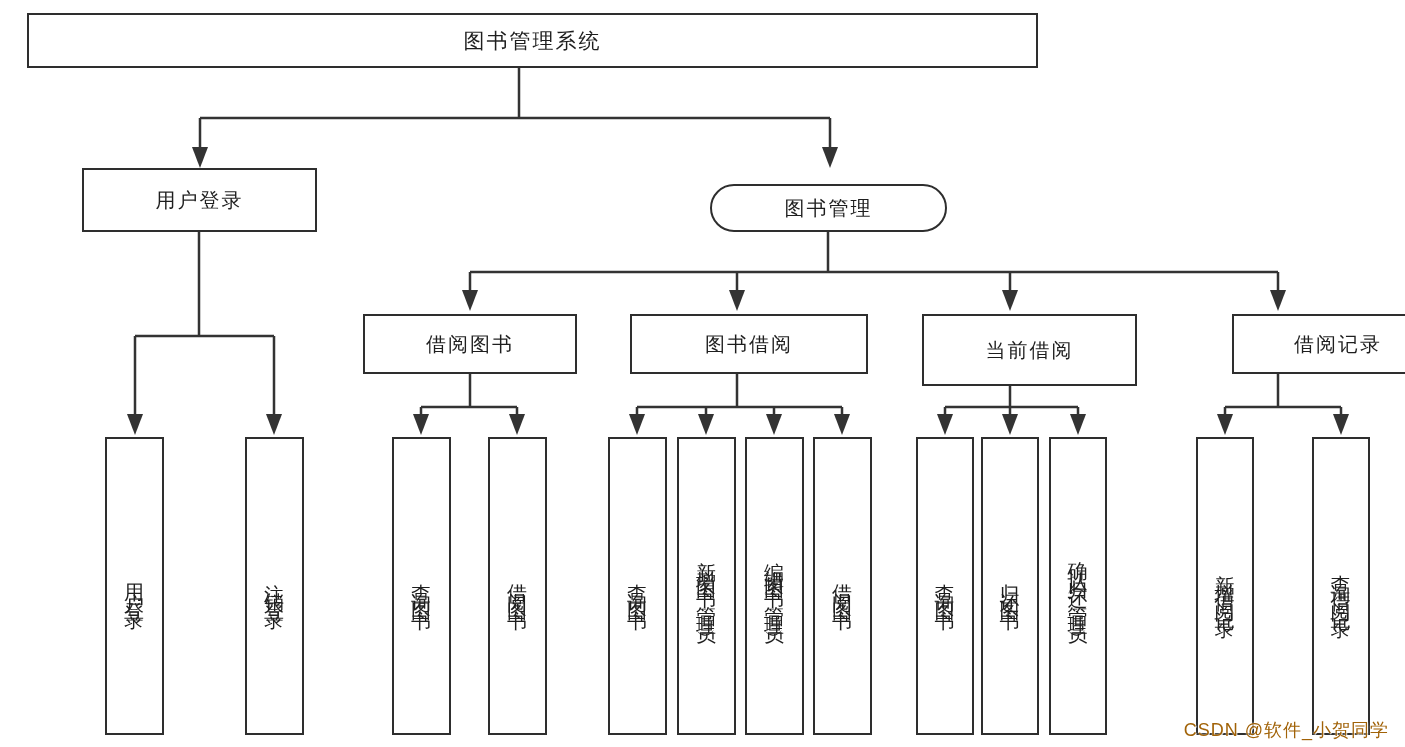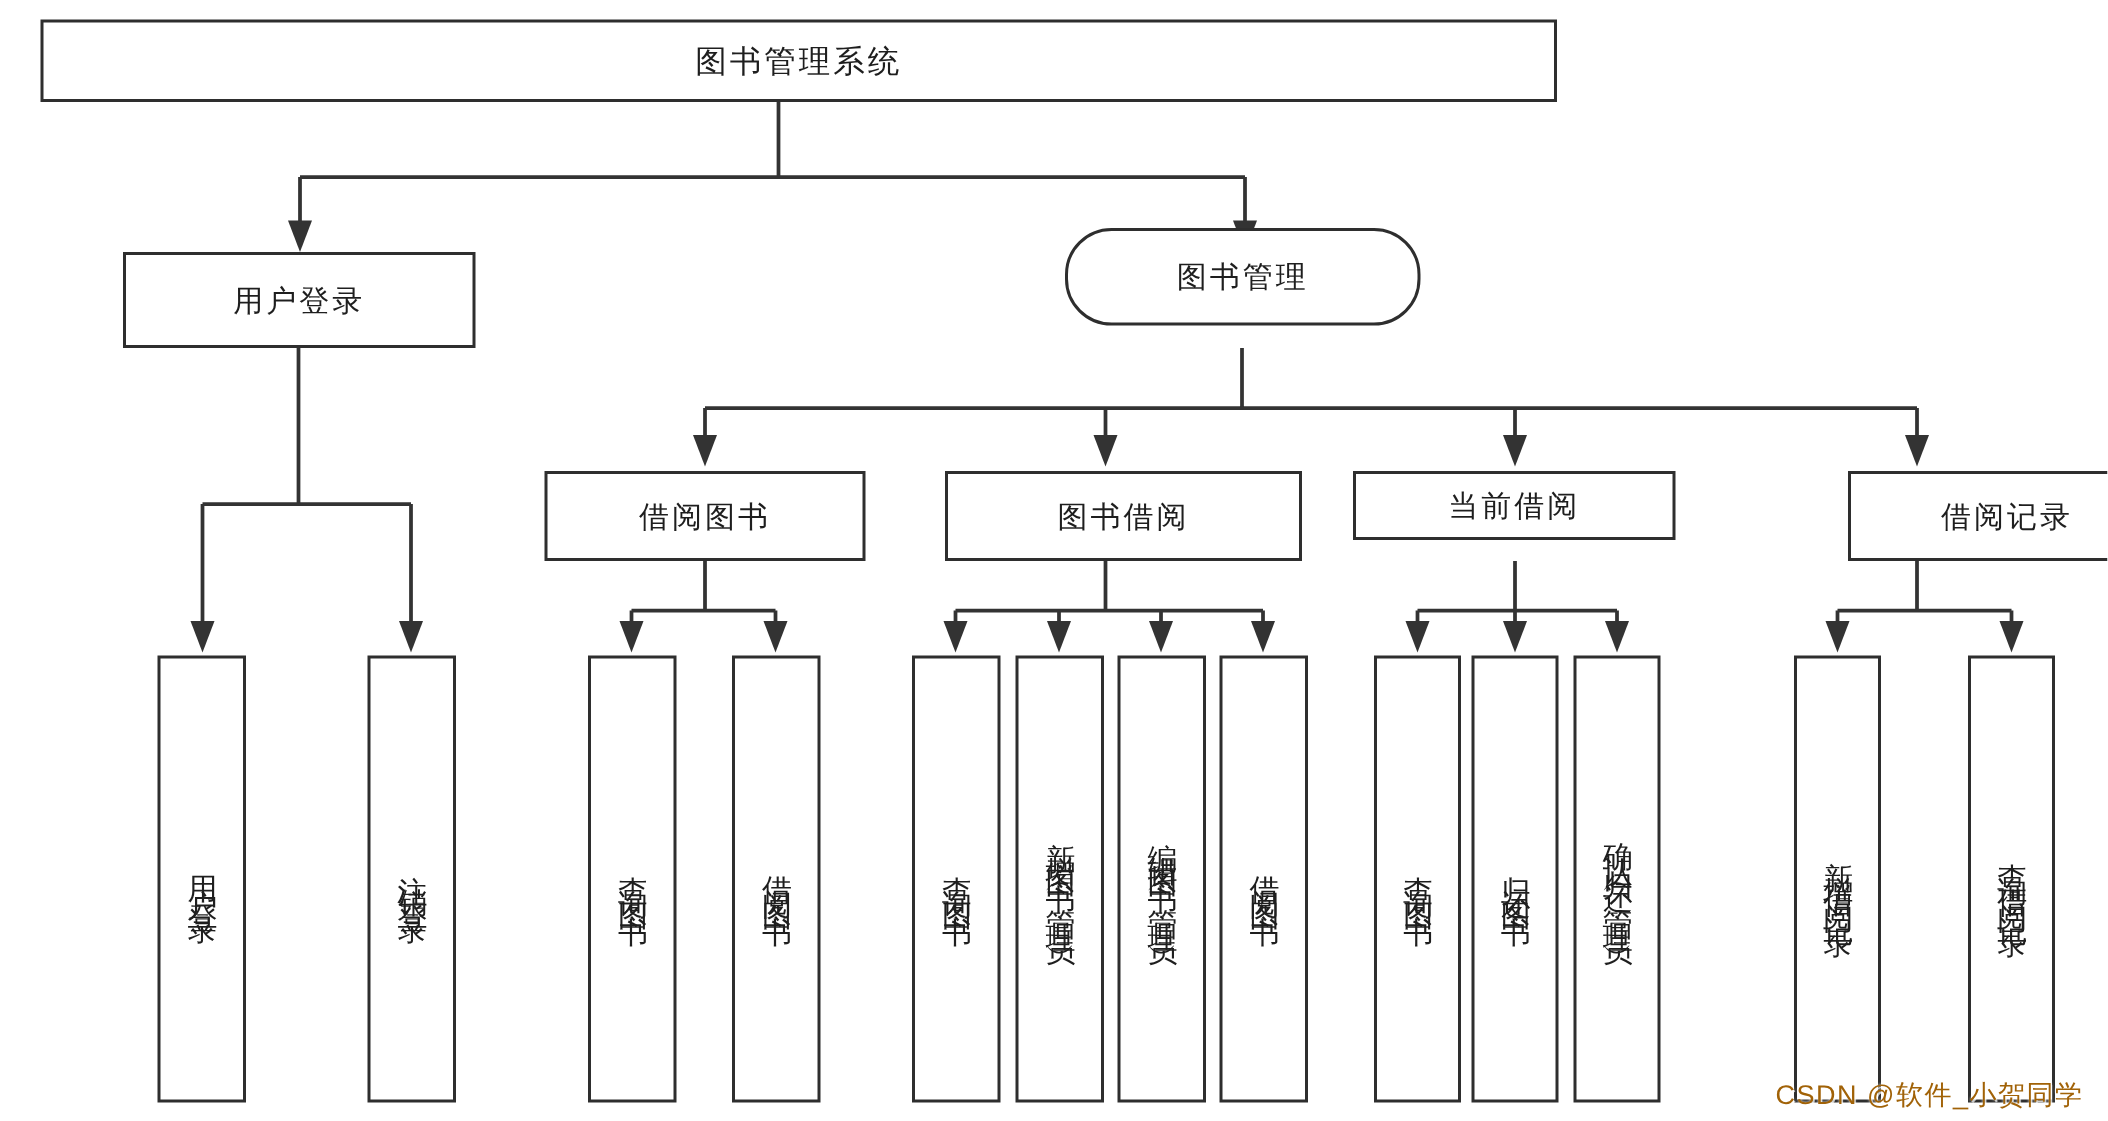--- a/index.html
+++ b/index.html
@@ -89,25 +89,25 @@
       <polygon points="1010,435 1002,414 1018,414"></polygon>
       <polygon points="1078,435 1070,414 1086,414"></polygon>
       <polygon points="1225,435 1217,414 1233,414"></polygon>
       <polygon points="1341,435 1333,414 1349,414"></polygon>
     </g>
   </svg>
 
   <div class="box root-label" style="left:12px; top:13px; width:1011px; height:55px;margin-left:15px;">图书管理系统</div>
 
   <div class="box h-label" style="left:82px; top:168px; width:235px; height:64px;">用户登录</div>
-  <div class="box h-label" style="left:710px; top:152px; width:237px; height:65px;border-radius:31px;">图书管理</div>
+  <div class="box h-label" style="left:710px; top:184px; width:237px; height:48px;border-radius:31px;">图书管理</div>
 
   <div class="box h-label" style="left:363px; top:314px; width:214px; height:60px;">借阅图书</div>
   <div class="box h-label" style="left:630px; top:314px; width:238px; height:60px;">图书借阅</div>
-  <div class="box h-label" style="left:902px; top:314px; width:215px; height:46px;">当前借阅</div>
+  <div class="box h-label" style="left:922px; top:314px; width:215px; height:72px;">当前借阅</div>
   <div class="box h-label" style="left:1232px; top:314px; width:212px; height:60px;">借阅记录</div>
 
   <div class="box leaf" style="left:105px; top:437px; width:59px; height:298px;">
     <span>用户登录</span>
   </div>
   <div class="box leaf" style="left:245px; top:437px; width:59px; height:298px;">
     <span>注销登录</span>
   </div>
 
   <div class="box leaf" style="left:392px; top:437px; width:59px; height:298px;">

